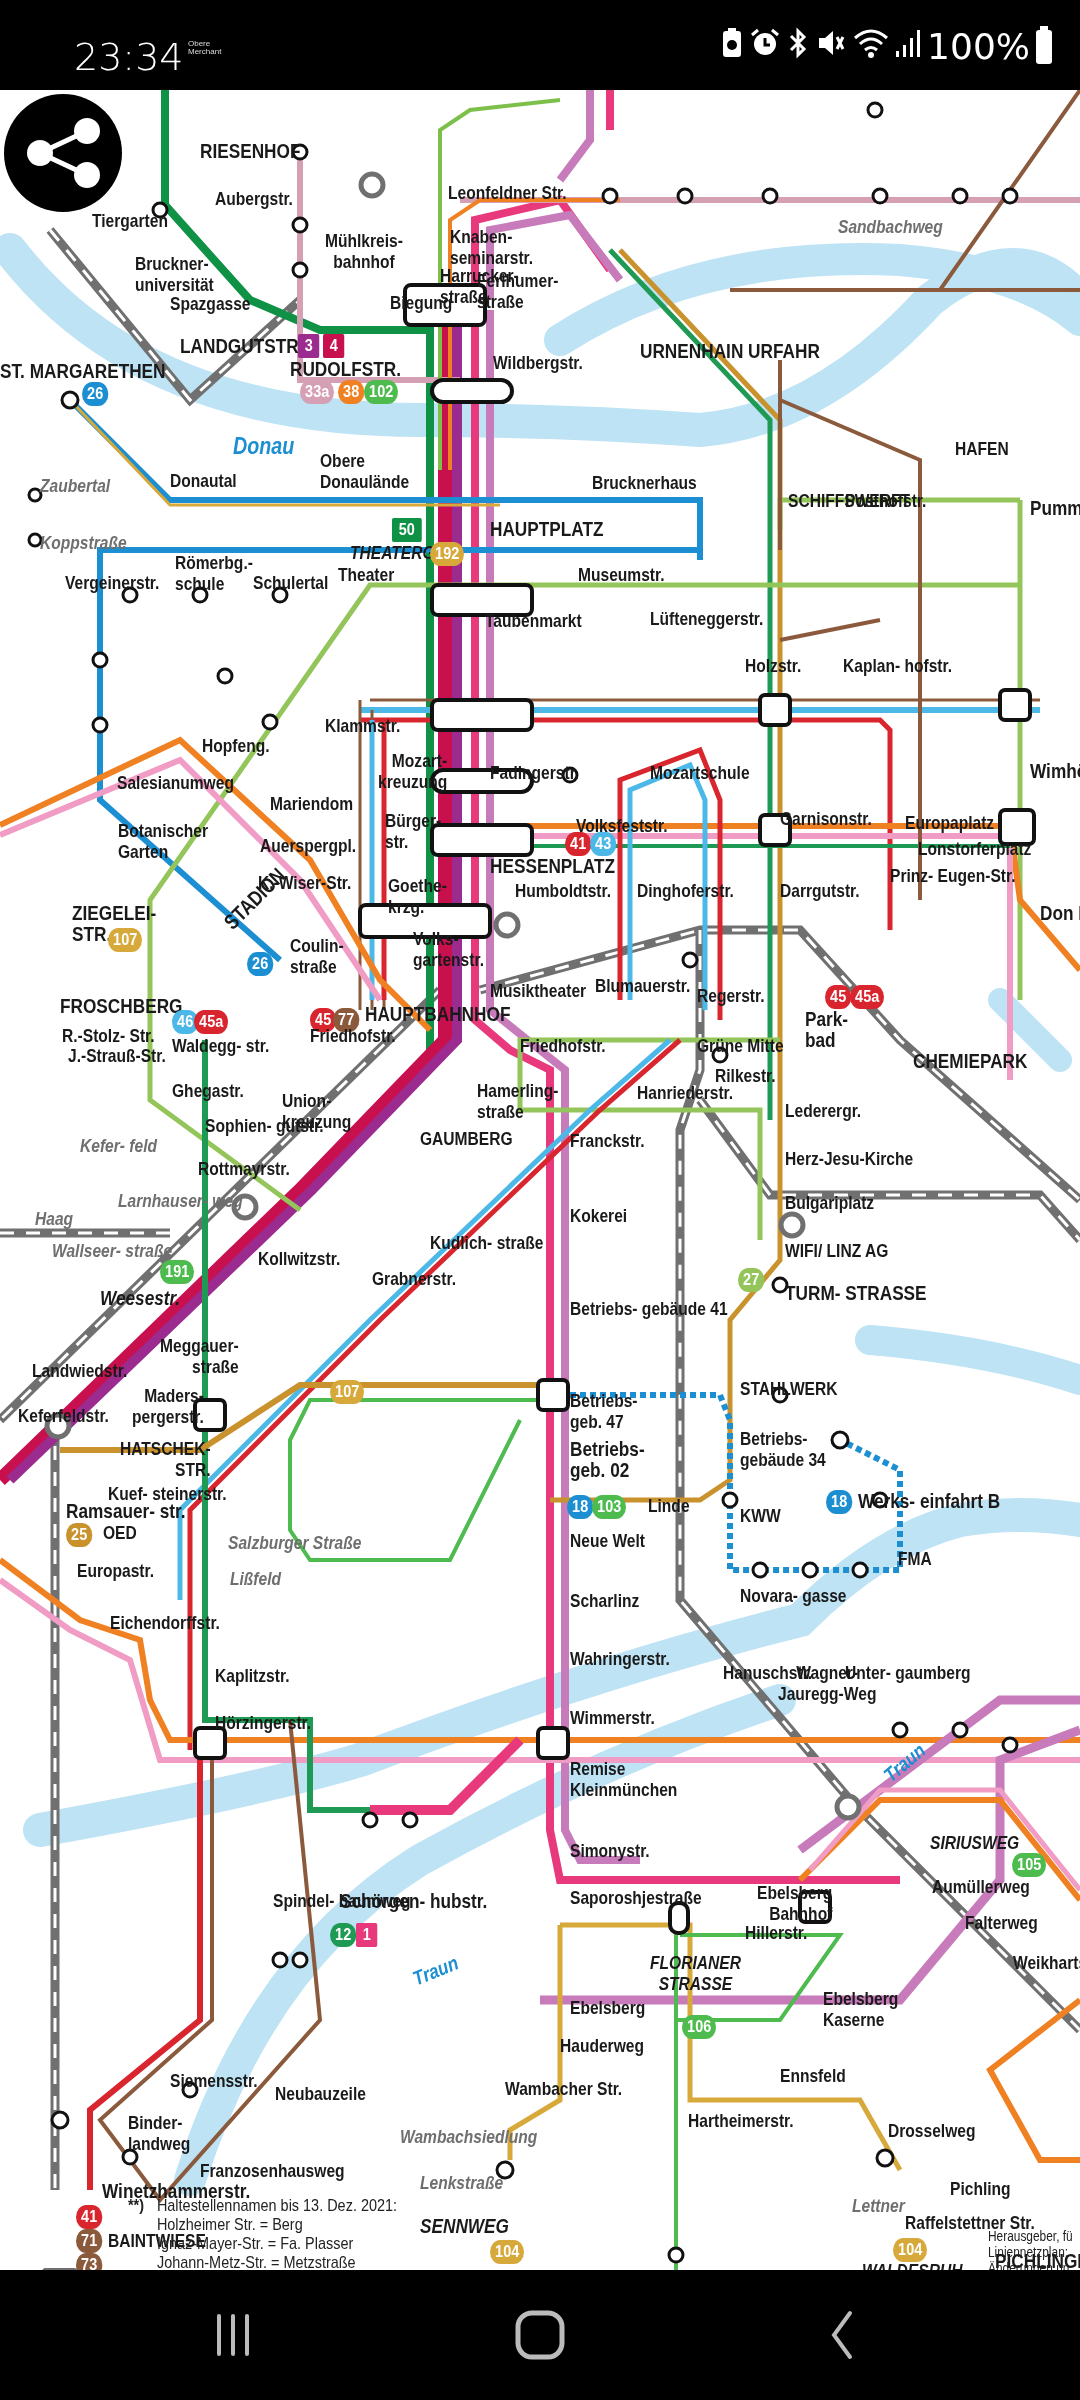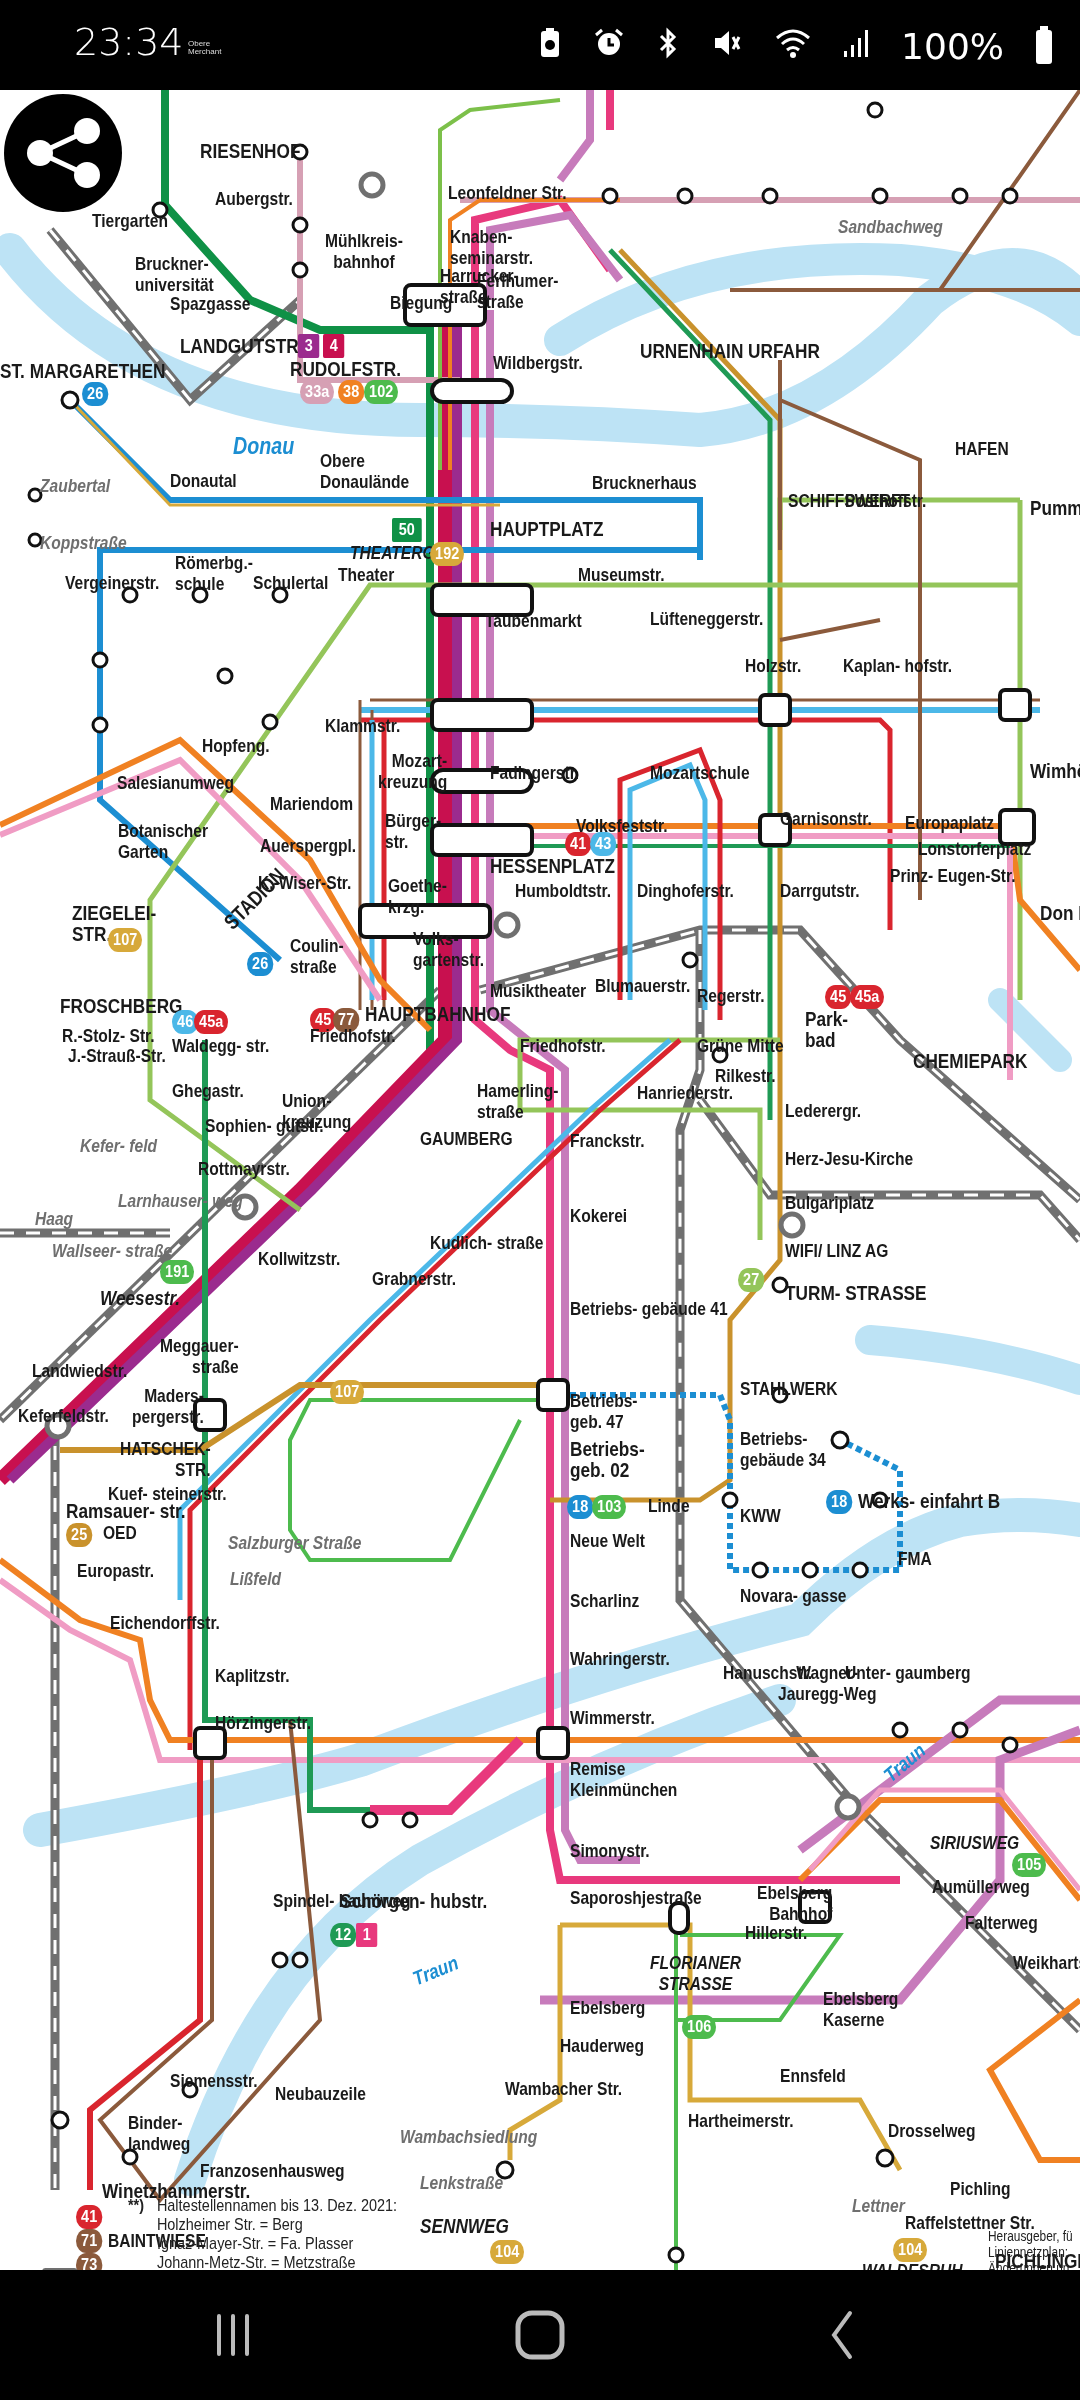--- a/index.html
+++ b/index.html
@@ -1,20 +1,20 @@
 <!DOCTYPE html>
 <html><head>
 <meta charset="utf-8">
 <style>
   html, body { margin:0; padding:0; }
   body { width:1080px; height:2400px; position:relative; overflow:hidden; background:#000; font-family:"Liberation Sans", sans-serif; }
   .statusbar { position:absolute; left:0; top:0; width:1080px; height:90px; background:#000; color:#fff; }
-  .sb-time { position:absolute; left:74px; top:20px; font-size:38px; font-family:"DejaVu Sans", sans-serif; font-weight:300; letter-spacing:0px; }
+  .sb-time { position:absolute; left:74px; top:35px; font-size:38px; font-family:"DejaVu Sans", sans-serif; font-weight:300; letter-spacing:0px; }
   .sb-app { position:absolute; left:188px; top:40px; font-size:8px; line-height:8px; color:#ddd; }
-  .sb-icons { position:absolute; right:28px; top:26px; display:flex; align-items:center; gap:32px; font-size:30px; }
+  .sb-icons { position:absolute; right:28px; top:26px; display:flex; align-items:center; gap:6px; font-size:30px; }
   .sb-batt-text { font-size:36px; font-family:"DejaVu Sans", sans-serif; }
   .batt { width:16px; height:34px; background:#fff; border-radius:3px; position:relative; }
   .batt:before { content:""; position:absolute; left:4px; top:-4px; width:8px; height:4px; background:#fff; }
   .map { position:absolute; left:0; top:90px; width:1080px; height:2180px; background:#fff; overflow:hidden; }
   .map svg { position:absolute; left:0; top:0; }
   .label { position:absolute; font-weight:bold; font-size:19px; color:#1a1a1a; white-space:nowrap; line-height:21px; transform:scaleX(0.82); transform-origin:left top; }
   .label.big { font-size:21px; }
   .label.it { font-style:italic; color:#6f6f6f; font-weight:bold; }
   .label.bi { font-style:italic; color:#1a1a1a; }
   .badge { position:absolute; border-radius:16px; color:#fff; font-weight:bold; font-size:17px; padding:2px 6px; line-height:20px; transform:scaleX(0.85); transform-origin:left top; }

